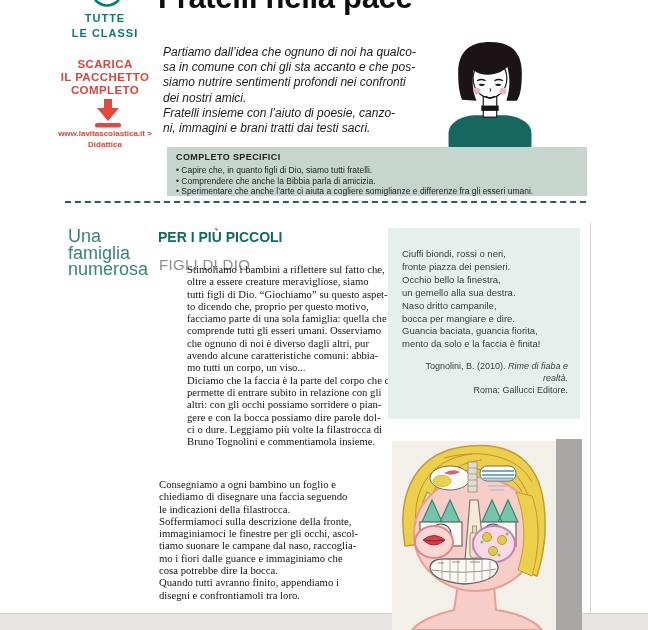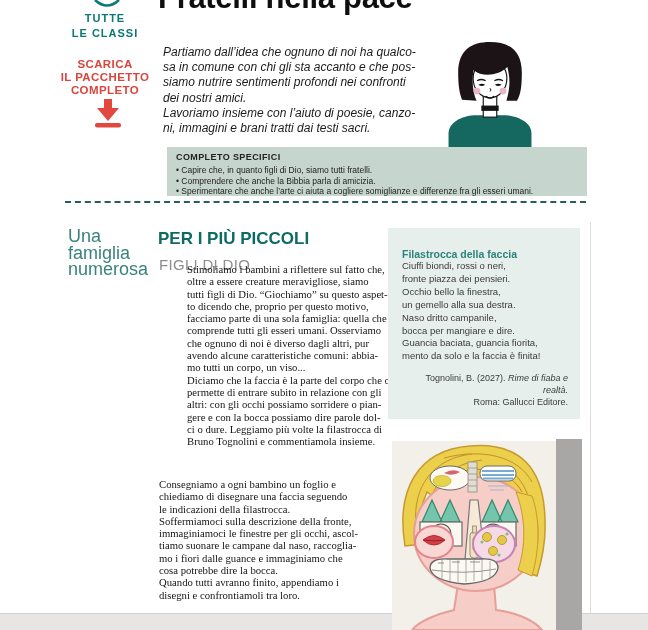--- a/index.html
+++ b/index.html
@@ -22,21 +22,21 @@
   .objectives{left:167px;top:147px;width:420px;height:49px;background:#c6d5ce;
               box-sizing:border-box;padding:5px 8px 0 9px;color:#222;}
   .objectives h3{margin:0;font-size:9px;font-weight:bold;letter-spacing:.4px;}
   .objectives ul{margin:3px 0 0;padding:0;list-style:none;font-size:8.5px;line-height:10.6px;}
   .objectives li::before{content:"• ";}
 
   .dashes{left:65px;top:201px;width:521px;height:0;border-top:2px dashed #265f5a;}
 
   .side-label{left:68px;top:228px;font-size:18px;line-height:16.5px;color:#3a837c;}
 
-  .main-heading{left:158px;top:229px;font-size:17px;font-weight:bold;color:#0d6b64;}
+  .main-heading{left:158px;top:229px;font-size:14px;font-weight:bold;color:#0d6b64;}
   .subhead{left:159px;font-size:15px;color:#8d8d8d;letter-spacing:.3px;}
   .sub1{top:256px;} .sub2{top:459px;}
   .body{left:159px;font-family:"Liberation Serif",serif;font-size:10.7px;
         line-height:12.3px;color:#141414;}
   .body1{top:263px;margin-left:28px;} .body2{top:478px;}
 
   .poem-box{left:388px;top:228px;width:192px;height:191px;background:#e7efec;
             box-sizing:border-box;padding:20px 12px 0 14px;}
   .poem-box h4{margin:0;font-size:10.5px;font-weight:bold;color:#2b837b;}
   .poem{font-size:9.5px;line-height:12.9px;color:#3a3a3a;}
@@ -72,28 +72,30 @@
 COMPLETO</div>
 
   <span class="abs dl-arrow">
     <svg width="36" height="30" viewBox="0 0 36 30" aria-hidden="true">
       <rect x="14" y="0" width="8" height="11" fill="#e2483d"></rect>
       <polygon points="7,9 29,9 18,22" fill="#e2483d"></polygon>
       <rect x="5" y="24" width="26" height="4.5" rx="2" fill="#e2483d"></rect>
     </svg>
   </span>
 
+  <div class="abs center-col dl-url preline">www.lavitascolastica.it &gt;
+Didattica</div>
 
   <h1 class="abs title" style="margin:0">Fratelli nella pace</h1>
 
   <div class="abs intro pre">Partiamo dall’idea che ognuno di noi ha qualco-
 sa in comune con chi gli sta accanto e che pos-
 siamo nutrire sentimenti profondi nei confronti
 dei nostri amici.
-Lavoriamo insieme con l’aiuto di poesie, canzo-
+Fratelli insieme con l’aiuto di poesie, canzo-
 ni, immagini e brani tratti dai testi sacri.</div>
 
   <span class="abs woman-illu">
     <svg width="100" height="108" viewBox="0 0 100 112" aria-hidden="true">
       <path d="M7,112 L7,97 C7,85 21,79 33,78 L67,78 C79,79 93,85 93,97 L93,112 Z" fill="#15685f"></path>
       <rect x="43" y="56" width="14" height="24" fill="#ffffff" stroke="#151515" stroke-width="1.2"></rect>
       <rect x="41" y="68" width="18" height="5.5" fill="#151515"></rect>
       <ellipse cx="50" cy="40" rx="17.5" ry="20" fill="#ffffff" stroke="#151515" stroke-width="1.2"></ellipse>
       <path d="M21,62 C18,54 17,46 17,34 C17,10 31,2 50,2 C69,2 83,10 83,34 C83,48 82,56 78,63
                L67,63 C71,50 71,40 68,28 C59,37 42,39 33,31 C31,42 32,54 36,63 Z" fill="#1c1317"></path>
@@ -145,31 +147,30 @@
 le indicazioni della filastrocca.
 Soffermiamoci sulla descrizione della fronte,
 immaginiamoci le finestre per gli occhi, ascol-
 tiamo suonare le campane dal naso, raccoglia-
 mo i fiori dalle guance e immaginiamo che
 cosa potrebbe dire la bocca.
 Quando tutti avranno finito, appendiamo i
 disegni e confrontiamoli tra loro.</div>
 
   <div class="abs poem-box">
-    <h4>Filastrocca della faccia</h4>
     <div class="poem pre">Ciuffi biondi, rossi o neri,
 fronte piazza dei pensieri.
 Occhio bello la finestra,
 un gemello alla sua destra.
 Naso dritto campanile,
 bocca per mangiare e dire.
 Guancia baciata, guancia fiorita,
 mento da solo e la faccia è finita!</div>
     <div class="citation">
-      <span>Tognolini, B. (2027). </span><span class="it">Rime di fiaba e realtà.</span><br>
+      <span>Tognolini, B. (2010). </span><span class="it">Rime di fiaba e realtà.</span><br>
       <span>Roma: Gallucci Editore.</span>
     </div>
   </div>
 
   <div class="abs bottom-strip"></div>
   <div class="abs edge-line"></div>
 
   <span class="abs drawing">
     <svg width="190" height="196" viewBox="0 0 190 196" aria-hidden="true">
       <rect x="0" y="7" width="164" height="189" fill="#f3f0ea"></rect>

